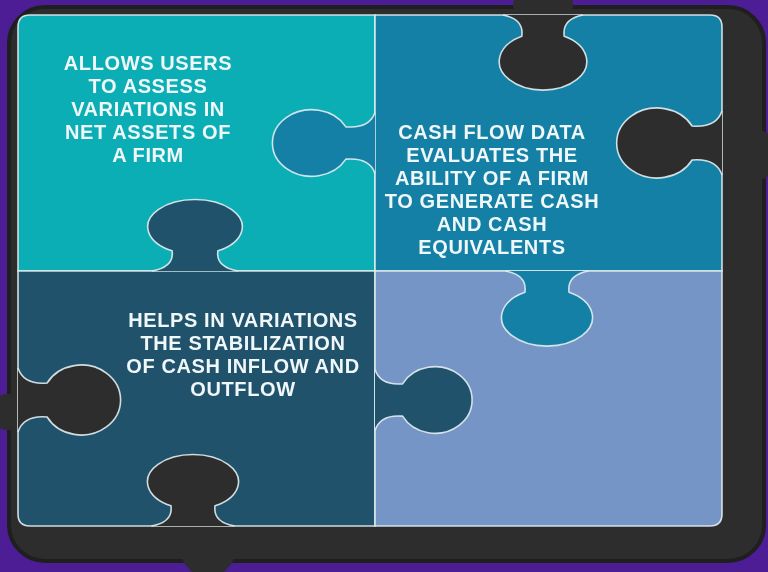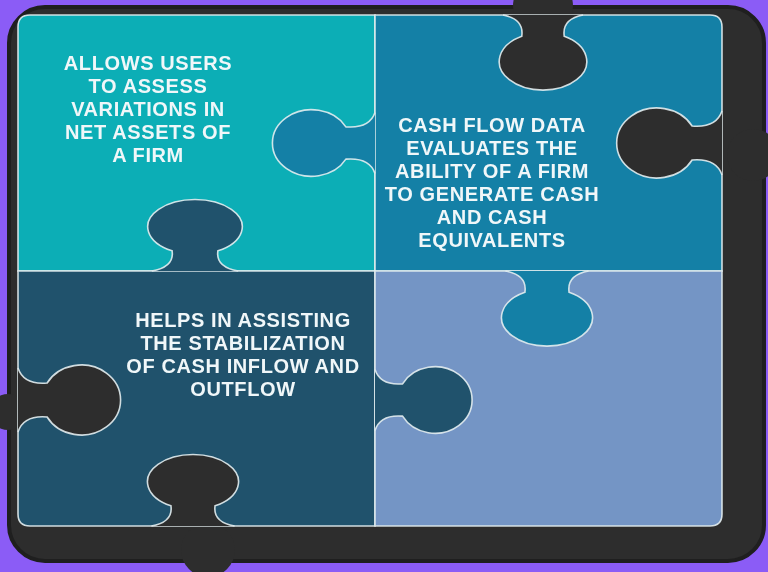--- a/index.html
+++ b/index.html
@@ -7,21 +7,21 @@
     padding: 0;
     background: #ffffff;
     width: 768px;
     height: 572px;
     overflow: hidden;
   }
   .canvas {
     position: relative;
     width: 768px;
     height: 572px;
-    background: #8b5cf6;
+    background: #4c1d95;
     font-family: "Liberation Sans", "DejaVu Sans", sans-serif;
   }
   .puzzle-svg {
     position: absolute;
     left: 0;
     top: 0;
   }
   .pc {
     stroke: #e3edf0;
     stroke-opacity: 0.9;
@@ -34,21 +34,21 @@
     white-space: pre-line;
     color: #f0f7f9;
     font-weight: bold;
     font-size: 20px;
     line-height: 23px;
     letter-spacing: 0.6px;
     width: 340px;
     pointer-events: none;
   }
   .label-tl { left: 148px; top: 52px; }
-  .label-tr { left: 492px; top: 114px; }
+  .label-tr { left: 492px; top: 121px; }
   .label-bl { left: 243px; top: 309px; }
   .label-br { left: 584px; top: 351px; }
 </style>
 </head>
 <body>
 
 <div class="canvas">
 
   <svg class="puzzle-svg" width="768" height="572" viewBox="0 0 768 572">
     <defs>
@@ -84,18 +84,18 @@
 TO ASSESS
 VARIATIONS IN
 NET ASSETS OF
 A FIRM</div>
   <div class="piece-label label-tr">CASH FLOW DATA
 EVALUATES THE
 ABILITY OF A FIRM
 TO GENERATE CASH
 AND CASH
 EQUIVALENTS</div>
-  <div class="piece-label label-bl">HELPS IN ASSISTING
+  <div class="piece-label label-bl">HELPS IN VARIATIONS
 THE STABILIZATION
 OF CASH INFLOW AND
 OUTFLOW</div>
 
 </div>
 
 </body></html>

